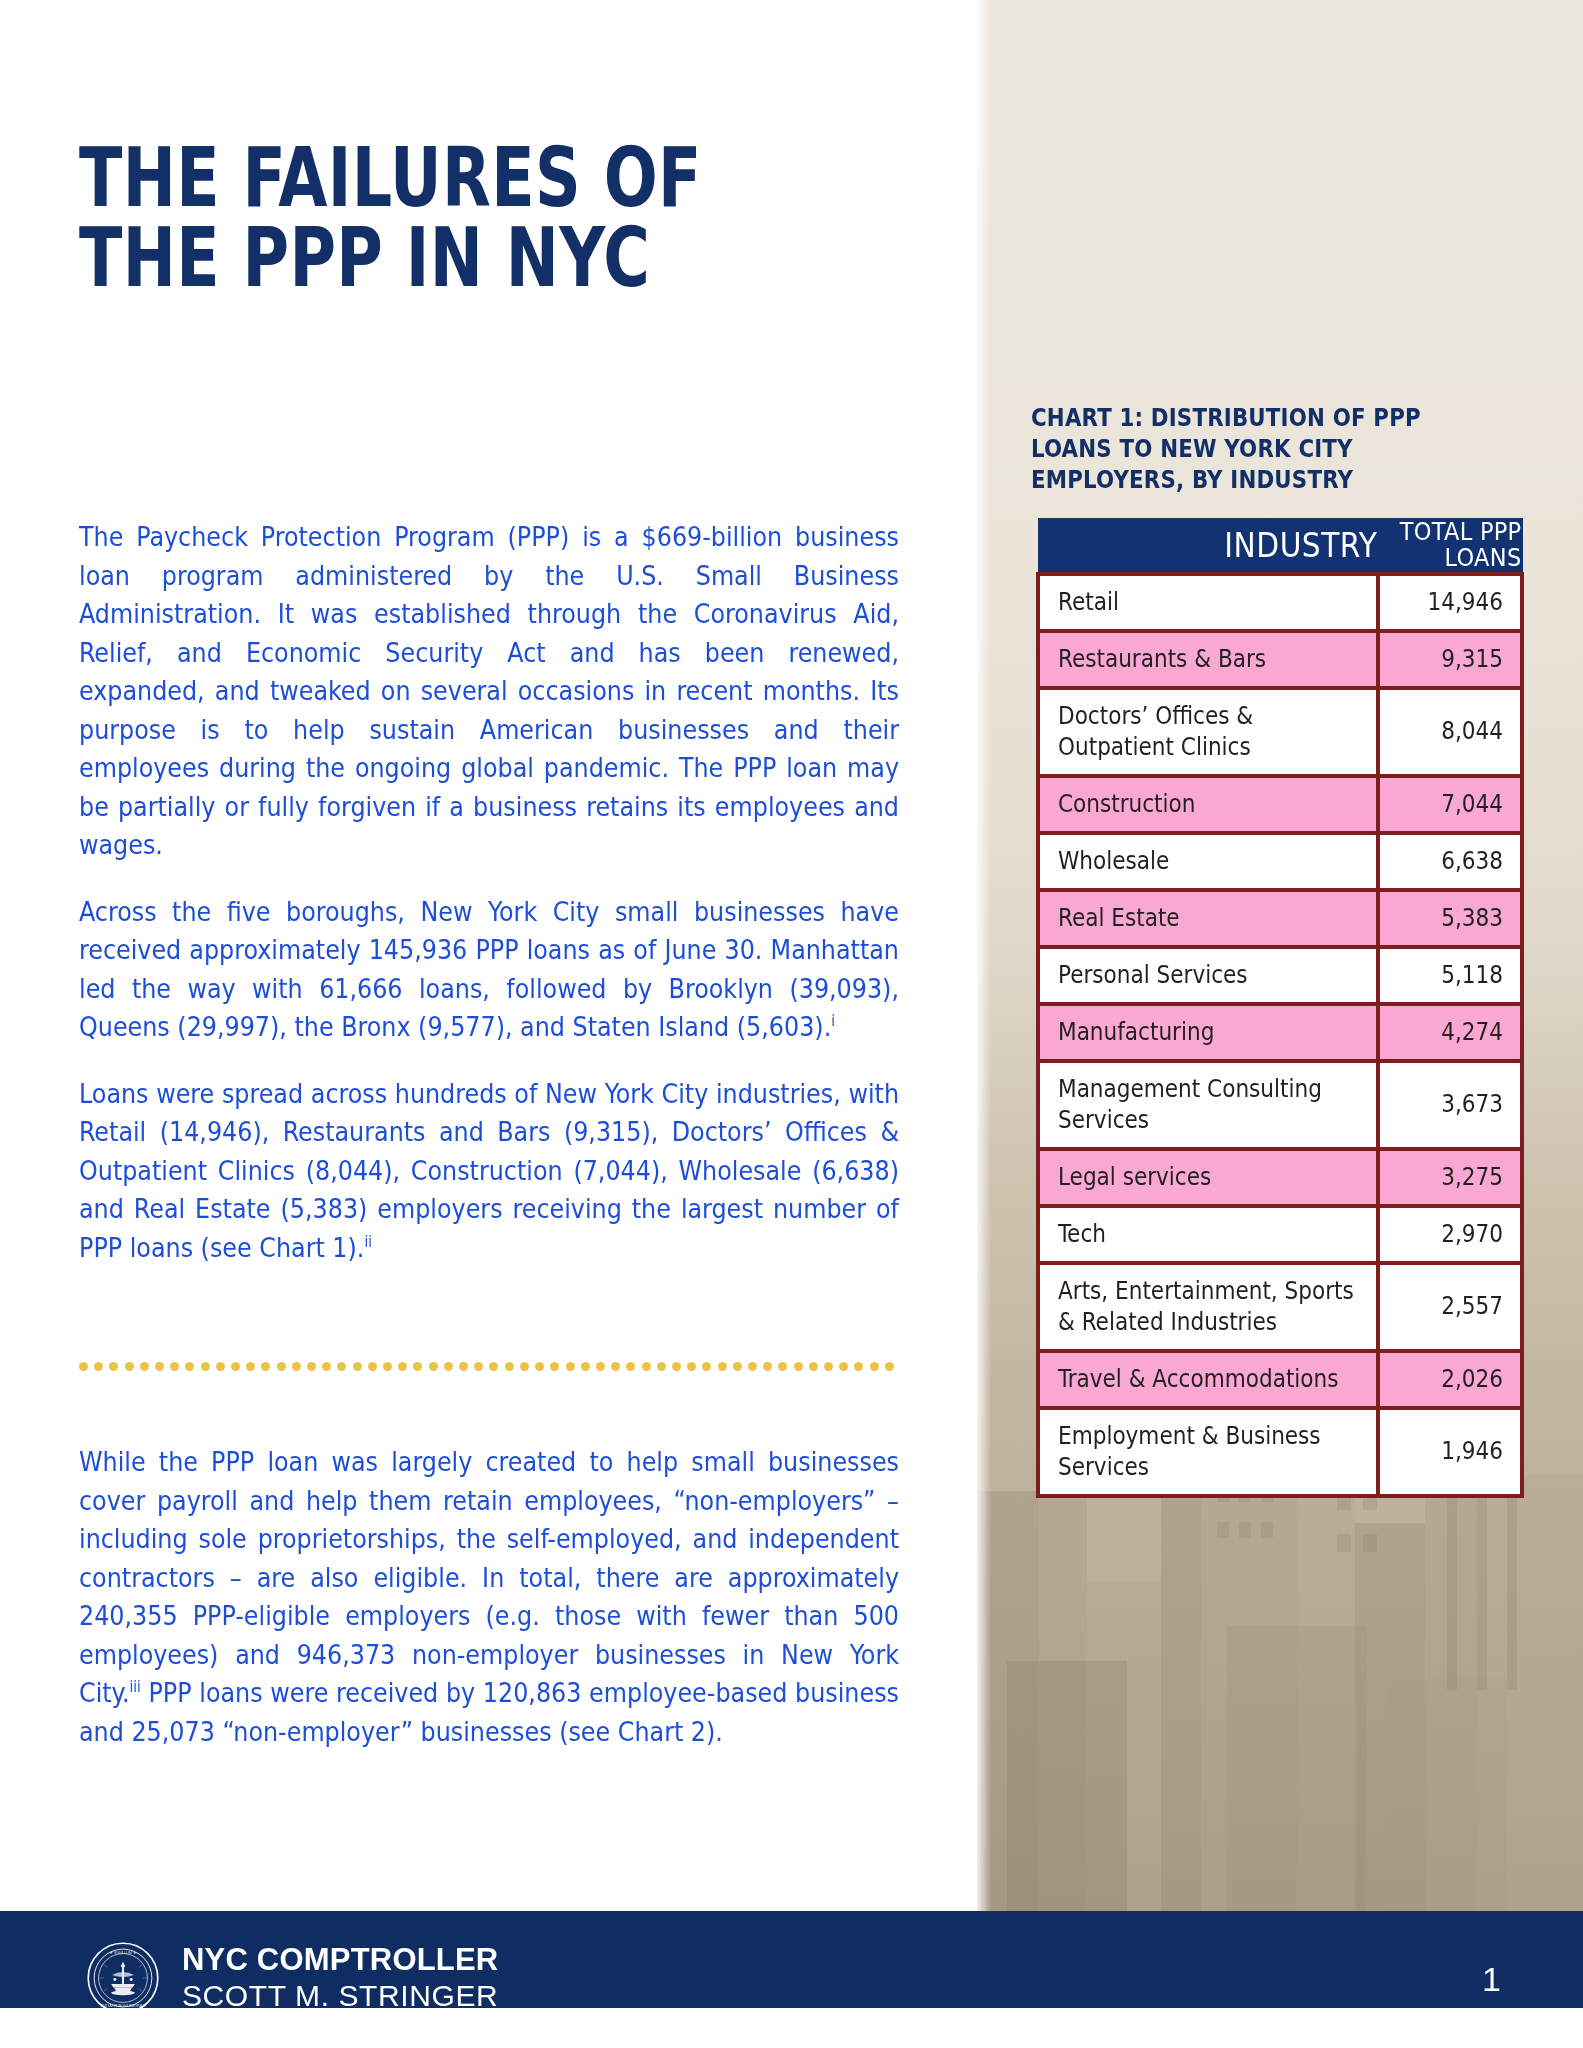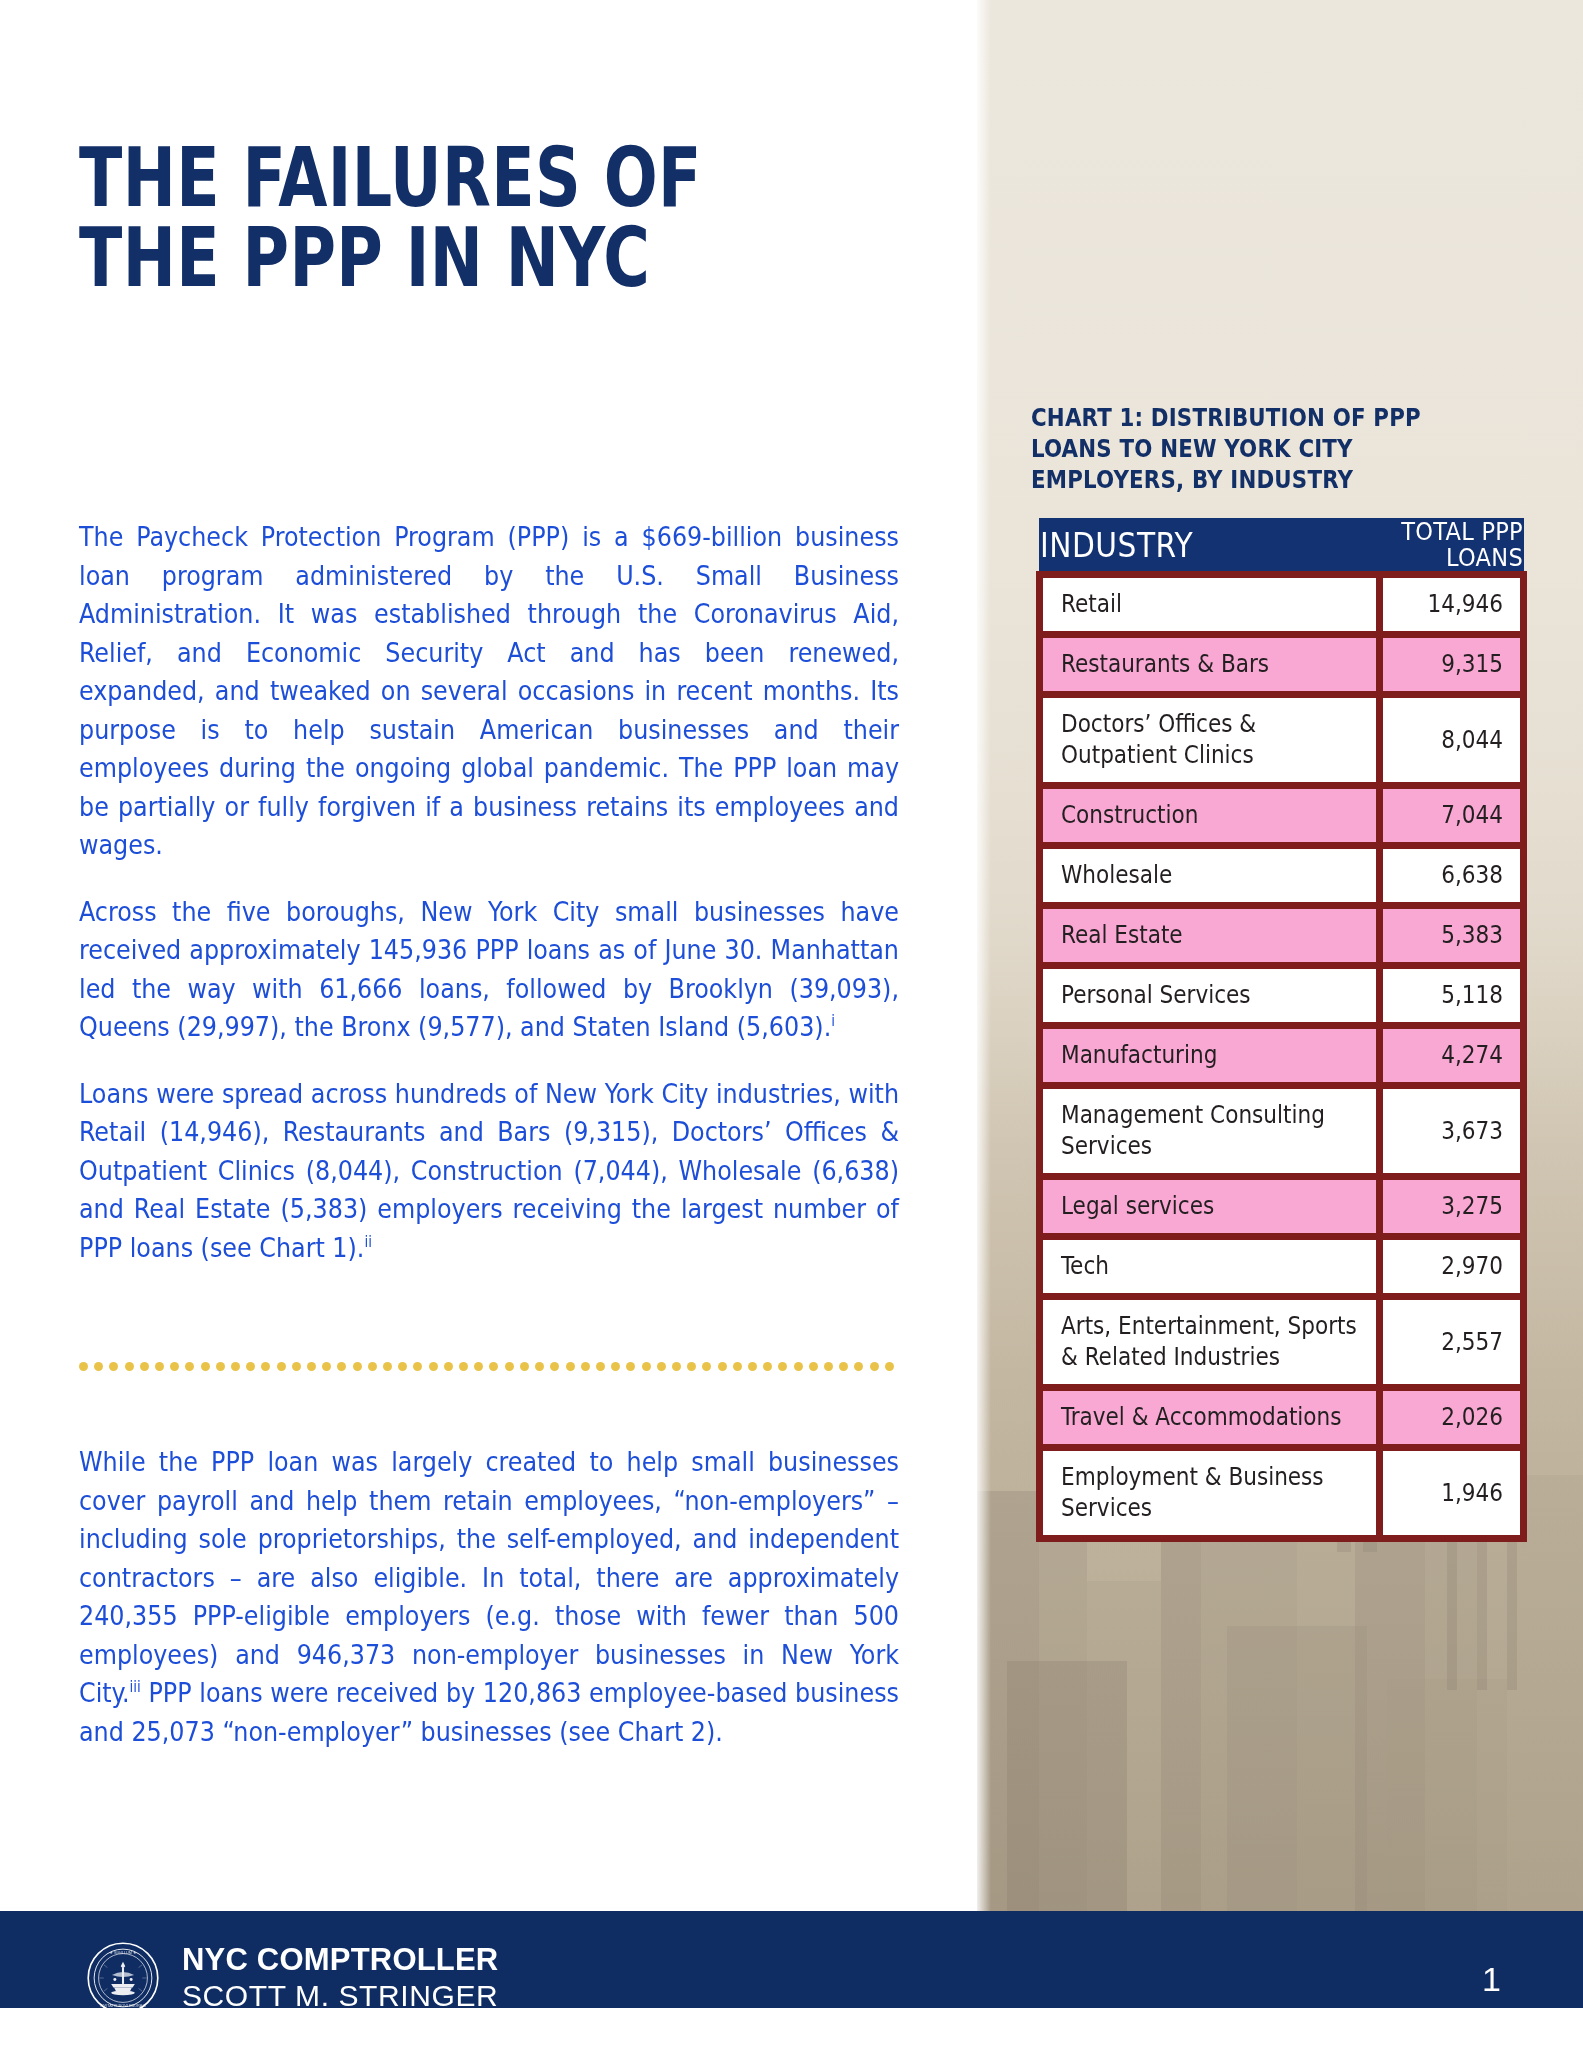--- a/index.html
+++ b/index.html
@@ -158,41 +158,41 @@
   #ppp-table thead th{
     background:#133272;
     color:#ffffff;
     font-family:"Liberation Sans Narrow","DejaVu Sans Condensed","Liberation Sans",sans-serif;
     font-weight:400;
     vertical-align:middle;
     border:1px solid #133272;
     padding:0;
   }
   th.h-industry{
-    text-align:left;
+    text-align:right;
     font-size:33px;
     padding:14px 0 16px 18px;
     letter-spacing:0.5px;
     height:55px;
   }
   th.h-total{
     text-align:right;
     font-size:25px;
     line-height:26px;
     padding:9px 17px 9px 8px;
     border-left:1px solid #6d82ae;
     letter-spacing:0.3px;
   }
 
   #ppp-table tbody td{
     font-family:"Liberation Sans Narrow","DejaVu Sans Condensed","Liberation Sans",sans-serif;
     font-size:24px;
     line-height:31px;
     color:#231f20;
-    border:7px solid #7f1d1d;
+    border:4px solid #7f1d1d;
     vertical-align:middle;
     background:#ffffff;
   }
   #ppp-table tbody tr.alt td{ background:#f9a8d4; }
   td.ind{ text-align:left; padding:11px 10px 11px 18px; }
   td.val{ text-align:right; padding:11px 17px 11px 8px; }
 
   
   #footer{
     position:absolute;

